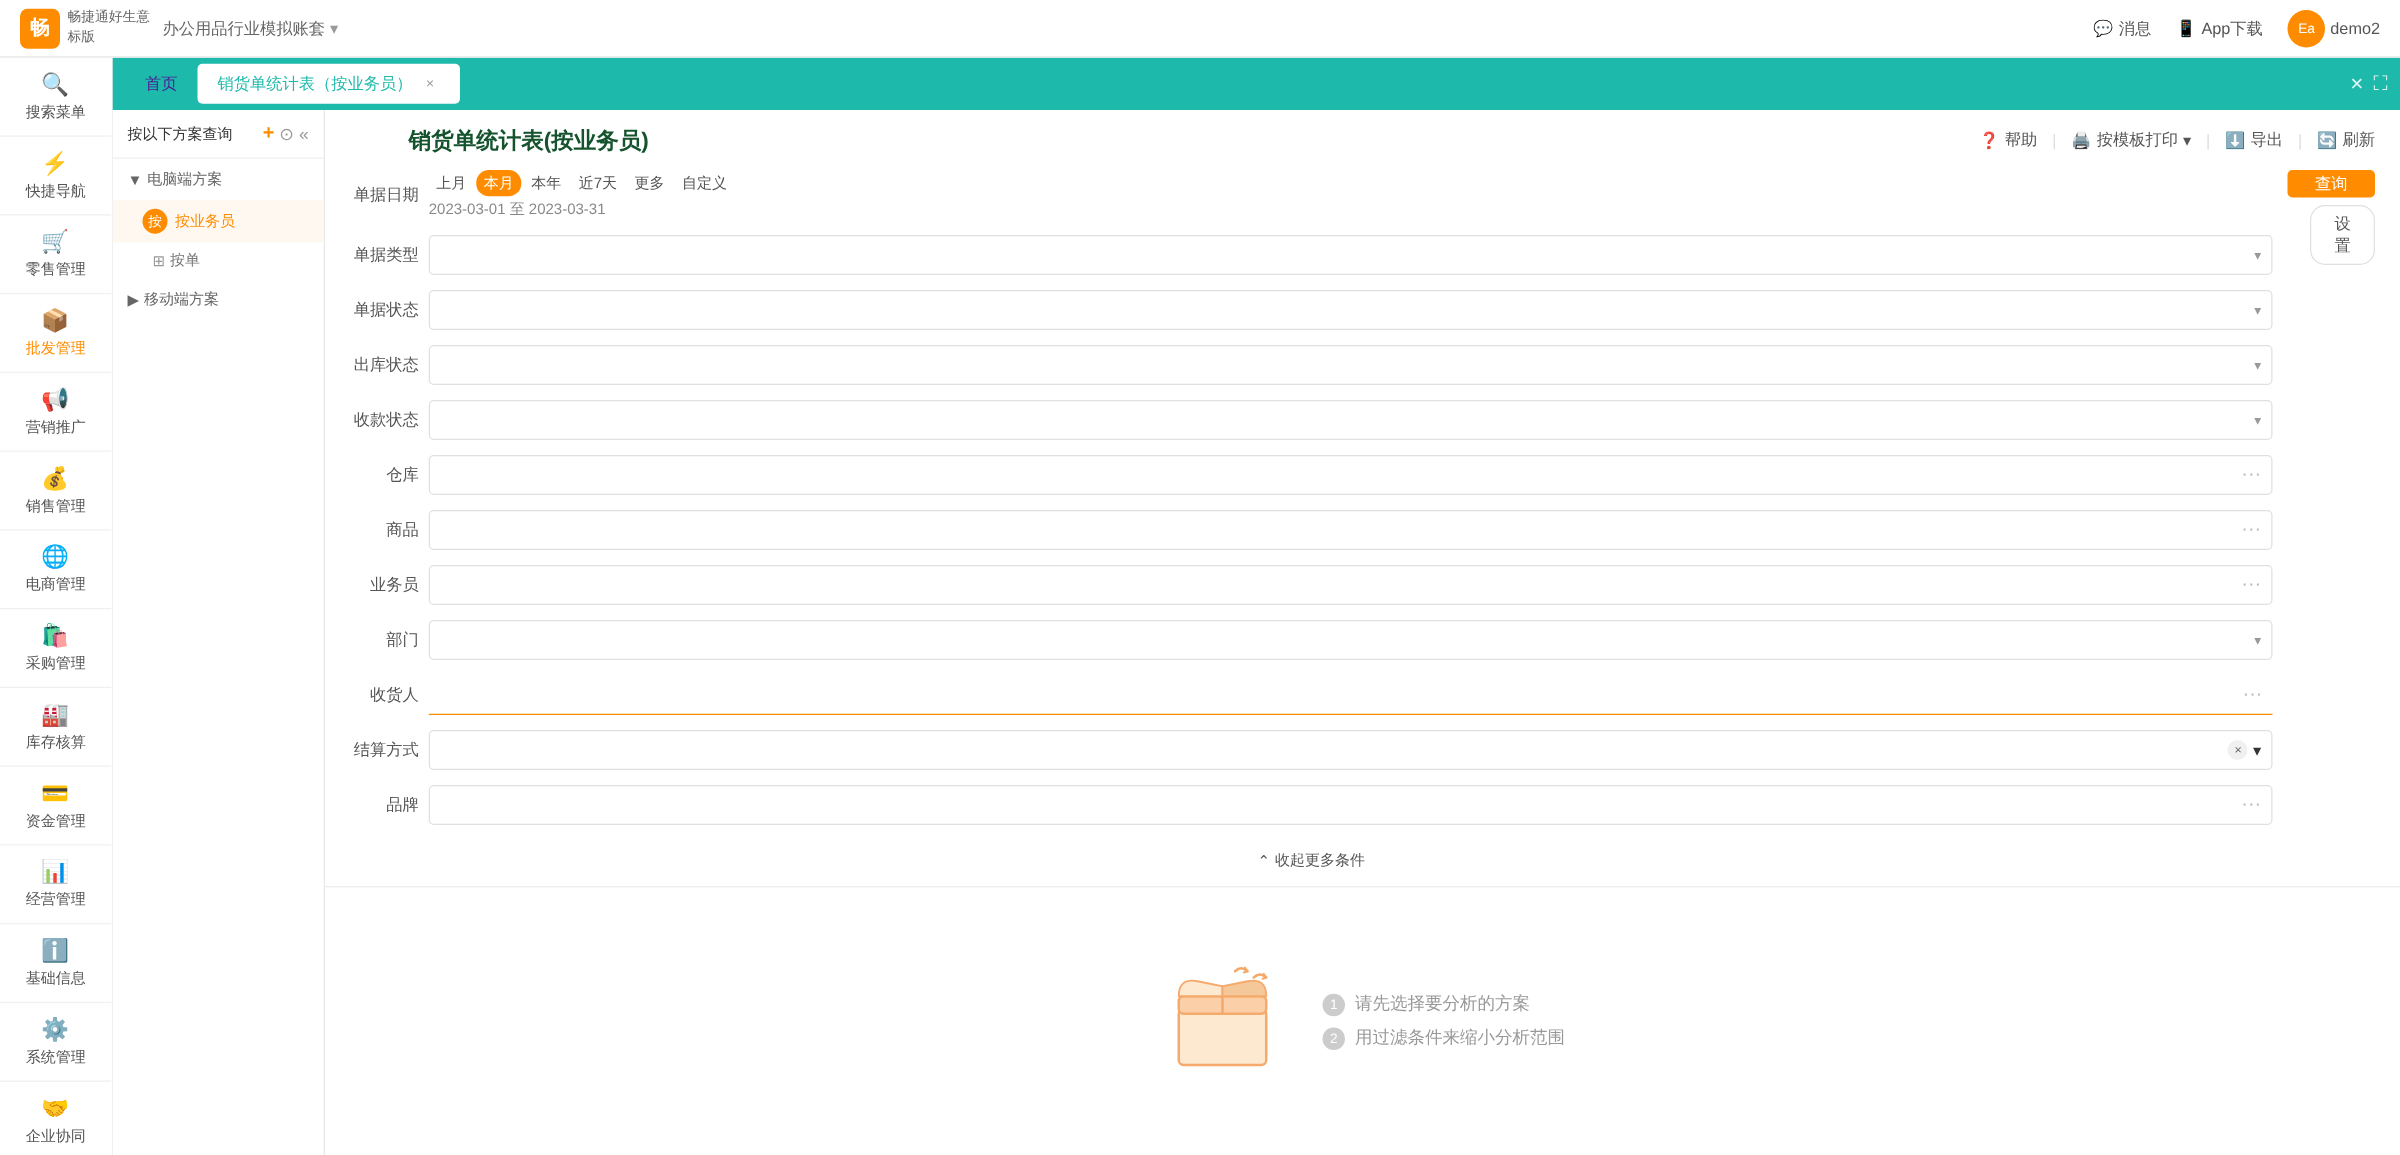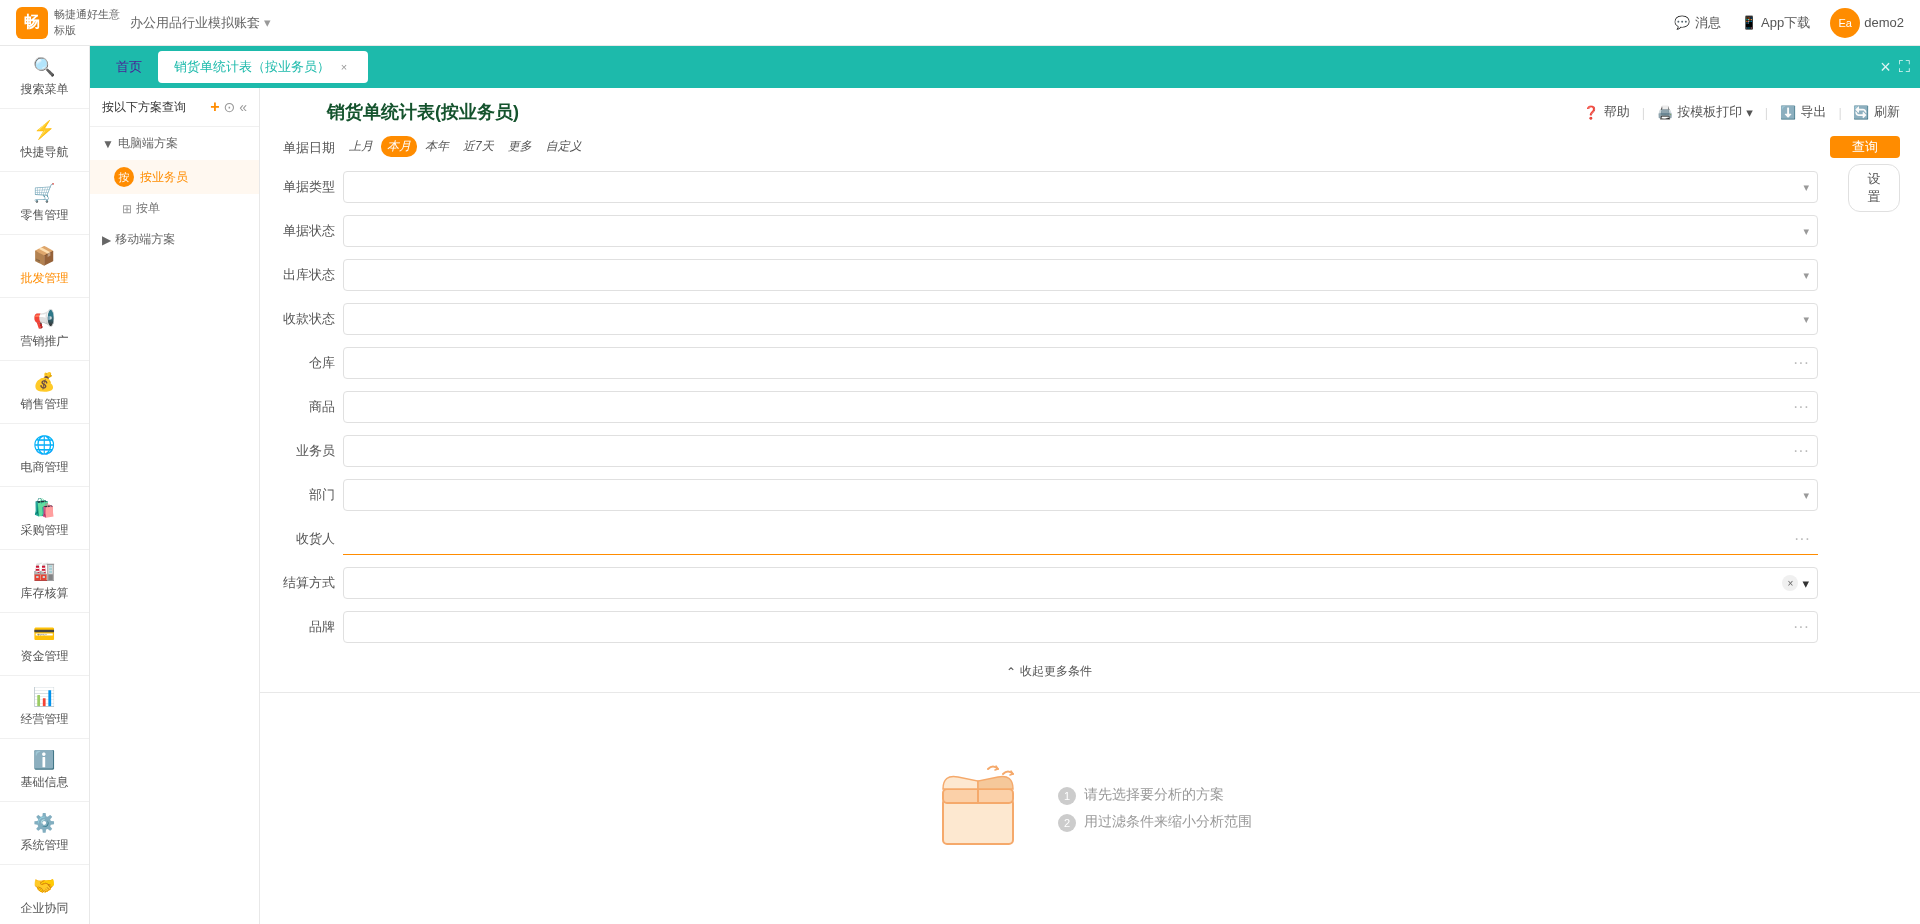--- a/index.html
+++ b/index.html
@@ -473,29 +473,30 @@
             </div>
           </div>
 
           <div style="display:flex; gap:12px; align-items:flex-start;">
             <div style="flex:1;">
 
               <div class="filter-row">
 
                 <div class="filter-field">
                   <span class="filter-label">单据日期</span>
-                  <div style="flex:1;font-style:italic;">
+                  <div style="flex:1;">
                     <div class="date-tabs">
                       <span class="date-tab">上月</span>
                       <span class="date-tab active">本月</span>
                       <span class="date-tab">本年</span>
                       <span class="date-tab">近7天</span>
                       <span class="date-tab">更多</span>
                       <span class="date-tab">自定义</span>
                     </div>
+                    <div class="date-range-val">2023-03-01 至 2023-03-31</div>
                   </div>
                 </div>
 
                 <div class="filter-field">
                   <span class="filter-label">单据类型</span>
                   <div class="filter-select">
                     <span></span>
                     <span class="dropdown-arrow">▾</span>
                   </div>
                 </div>

